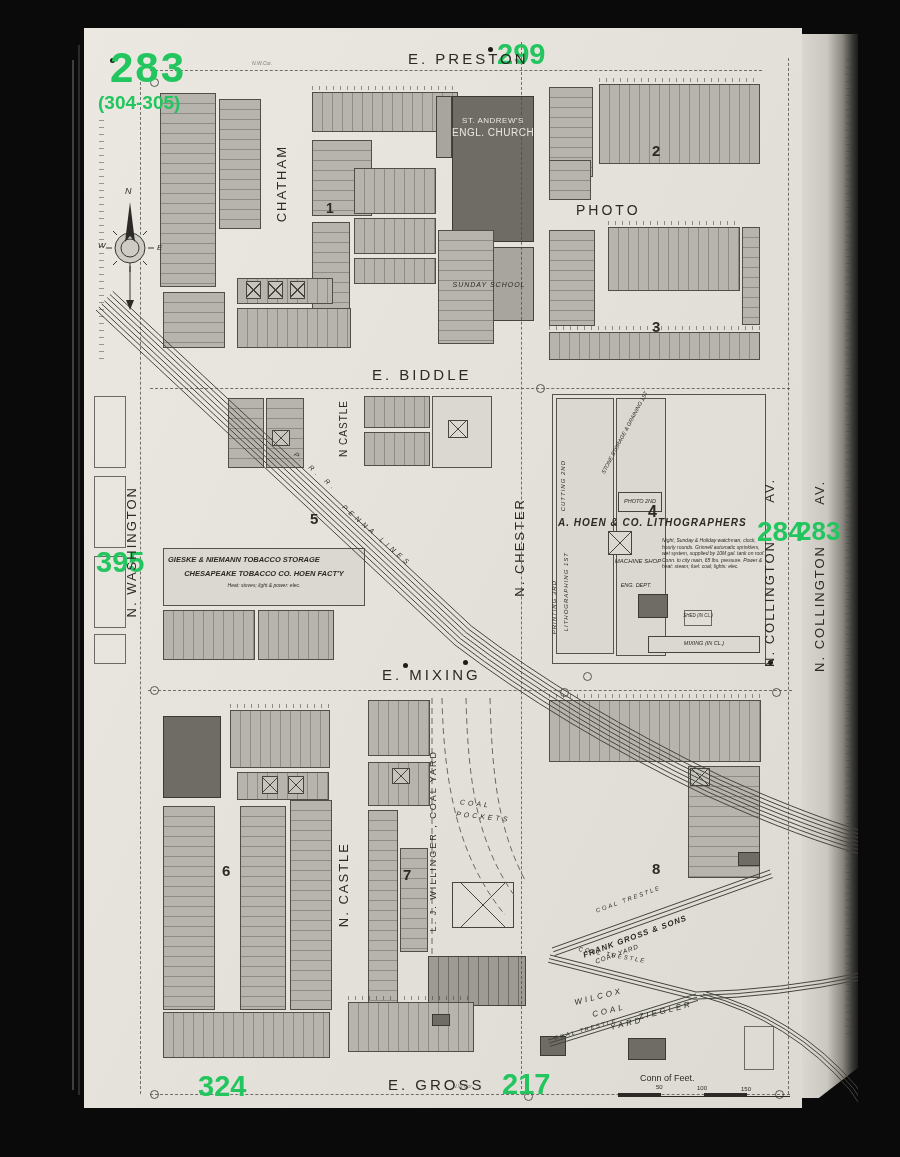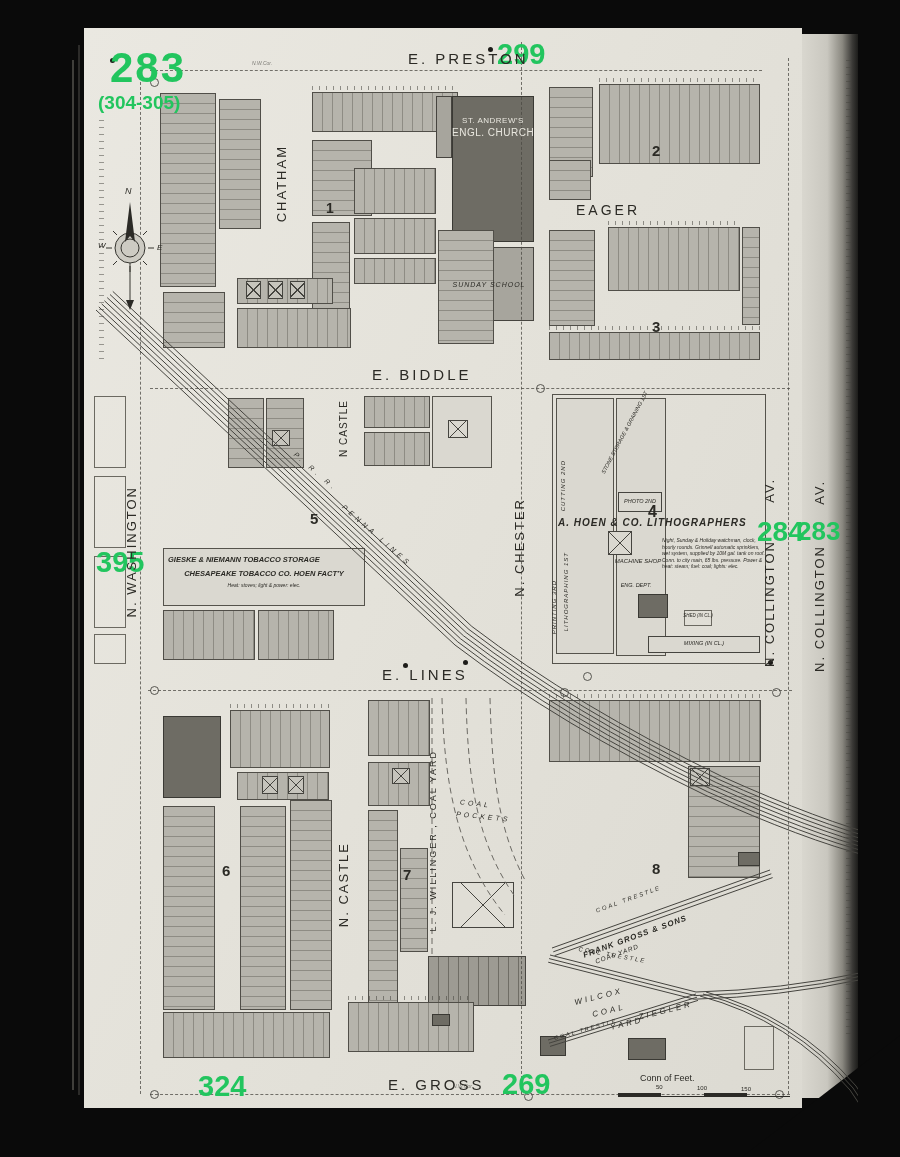--- a/index.html
+++ b/index.html
@@ -225,27 +225,27 @@
     </g>
   </svg>
 
   <div class="t pg" style="left:110px;top:44px;font-size:42px;letter-spacing:2px;">283</div>
   <div class="t pg" style="left:98px;top:92px;font-size:19px;">(304-305)</div>
   <div class="t pg" style="left:497px;top:38px;font-size:29px;">299</div>
   <div class="t pg" style="left:96px;top:546px;font-size:29px;">395</div>
   <div class="t pg" style="left:757px;top:516px;font-size:28px;">284</div>
   <div class="t pg" style="left:797px;top:516px;font-size:26px;">283</div>
   <div class="t pg" style="left:198px;top:1070px;font-size:29px;">324</div>
-  <div class="t pg" style="left:502px;top:1068px;font-size:29px;">269</div>
+  <div class="t pg" style="left:502px;top:1068px;font-size:29px;">217</div>
 
   <div class="t street" style="left:408px;top:50px;">E. PRESTON</div>
   <div class="t street" style="left:372px;top:366px;">E. BIDDLE</div>
-  <div class="t street" style="left:382px;top:666px;">E. LINES</div>
+  <div class="t street" style="left:382px;top:666px;">E. MIXING</div>
   <div class="t street" style="left:388px;top:1076px;">E. GROSS</div>
-  <div class="t" style="left:576px;top:202px;font-size:14px;letter-spacing:3px;font-weight:500;">EAGER</div>
+  <div class="t" style="left:576px;top:202px;font-size:14px;letter-spacing:3px;font-weight:500;">PHOTO</div>
   <div class="t v" style="left:274px;top:145px;font-size:13px;letter-spacing:2px;font-weight:500;">CHATHAM</div>
   <div class="t v" style="left:124px;top:486px;font-size:13px;letter-spacing:2px;font-weight:500;">N. WASHINGTON</div>
   <div class="t v" style="left:338px;top:400px;font-size:10px;letter-spacing:1px;">N CASTLE</div>
   <div class="t v" style="left:336px;top:842px;font-size:13px;letter-spacing:2px;font-weight:500;">N. CASTLE</div>
   <div class="t v" style="left:512px;top:498px;font-size:13px;letter-spacing:2px;font-weight:500;">N. CHESTER</div>
   <div class="t v" style="left:762px;top:540px;font-size:13px;letter-spacing:2px;font-weight:500;">N. COLLINGTON</div>
   <div class="t v" style="left:762px;top:478px;font-size:13px;letter-spacing:2px;font-weight:500;">AV.</div>
   <div class="t v" style="left:812px;top:545px;font-size:13px;letter-spacing:2px;font-weight:500;">N. COLLINGTON</div>
   <div class="t v" style="left:812px;top:480px;font-size:13px;letter-spacing:2px;font-weight:500;">AV.</div>
 

